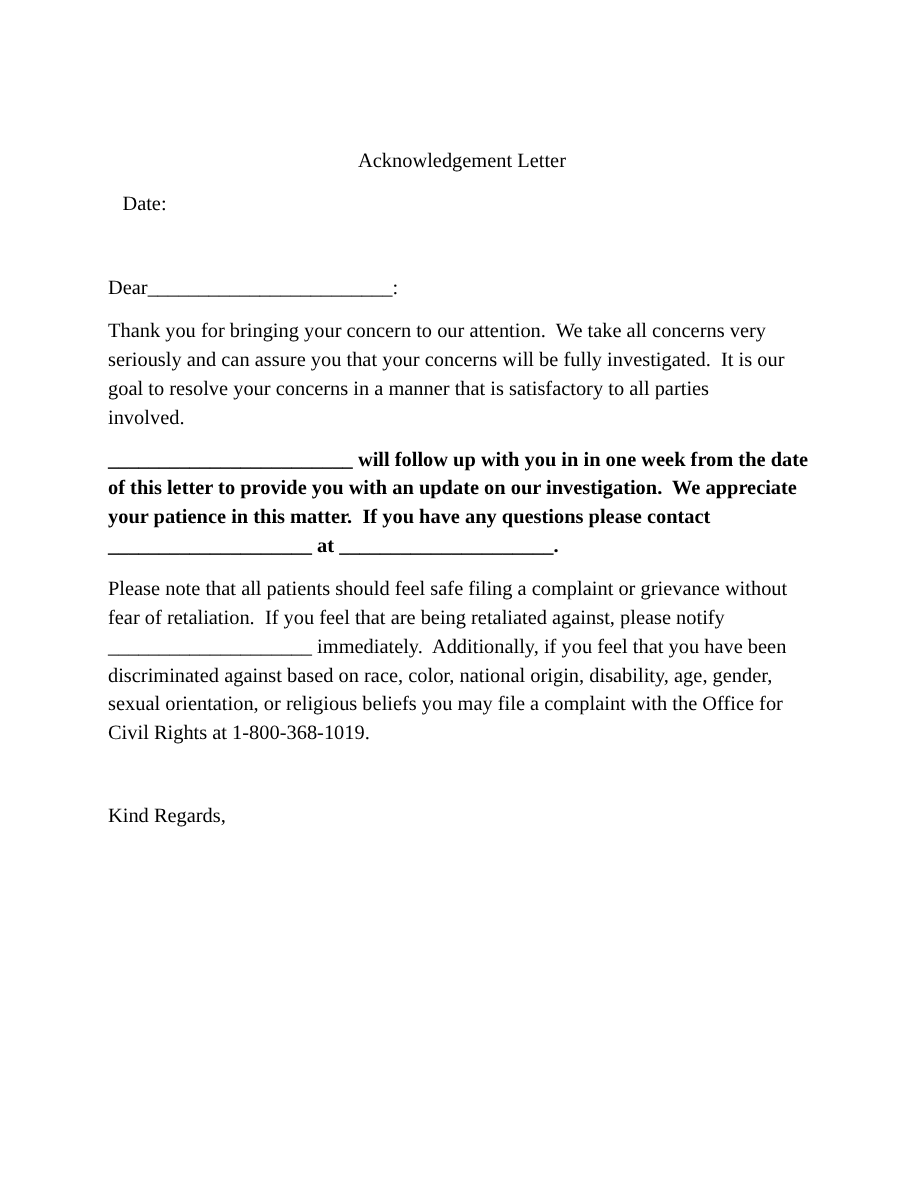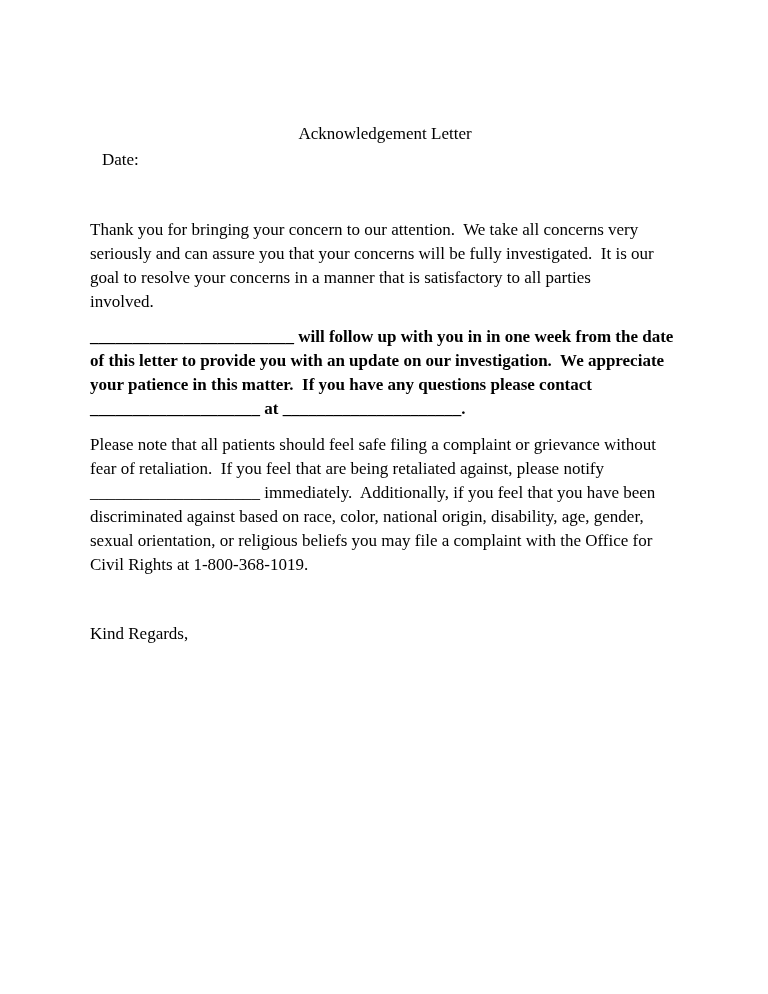--- a/index.html
+++ b/index.html
@@ -18,21 +18,21 @@
     font-family: "Liberation Serif", "DejaVu Serif", serif;
     font-size: 17px;
     line-height: 24px;
     overflow: hidden;
   }
   .title {
     width: 590px;          
     text-align: center;
     font-size: 17px;
     font-weight: normal;
-    margin: 0 0 2px 0;
+    margin: 0 0 12px 0;
   }
   .date-line {
     margin: 0 0 46px 12px;
     white-space: pre-wrap;
   }
   .salutation {
     margin: 0 0 12px 0;
     white-space: pre-wrap;
   }
   .para {
@@ -49,20 +49,21 @@
   }
 </style>
 </head>
 <body>
 
 <div class="page">
   <h1 class="title">Acknowledgement Letter</h1>
 
   <p class="date-line">Date:</p>
 
+  <p class="salutation">Dear________________________:</p>
 
   <p class="para">Thank you for bringing your concern to our attention.  We take all concerns very
 seriously and can assure you that your concerns will be fully investigated.  It is our
 goal to resolve your concerns in a manner that is satisfactory to all parties
 involved.</p>
 
   <p class="para para-2">________________________ will follow up with you in in one week from the date
 of this letter to provide you with an update on our investigation.  We appreciate
 your patience in this matter.  If you have any questions please contact
 ____________________ at _____________________.</p>

